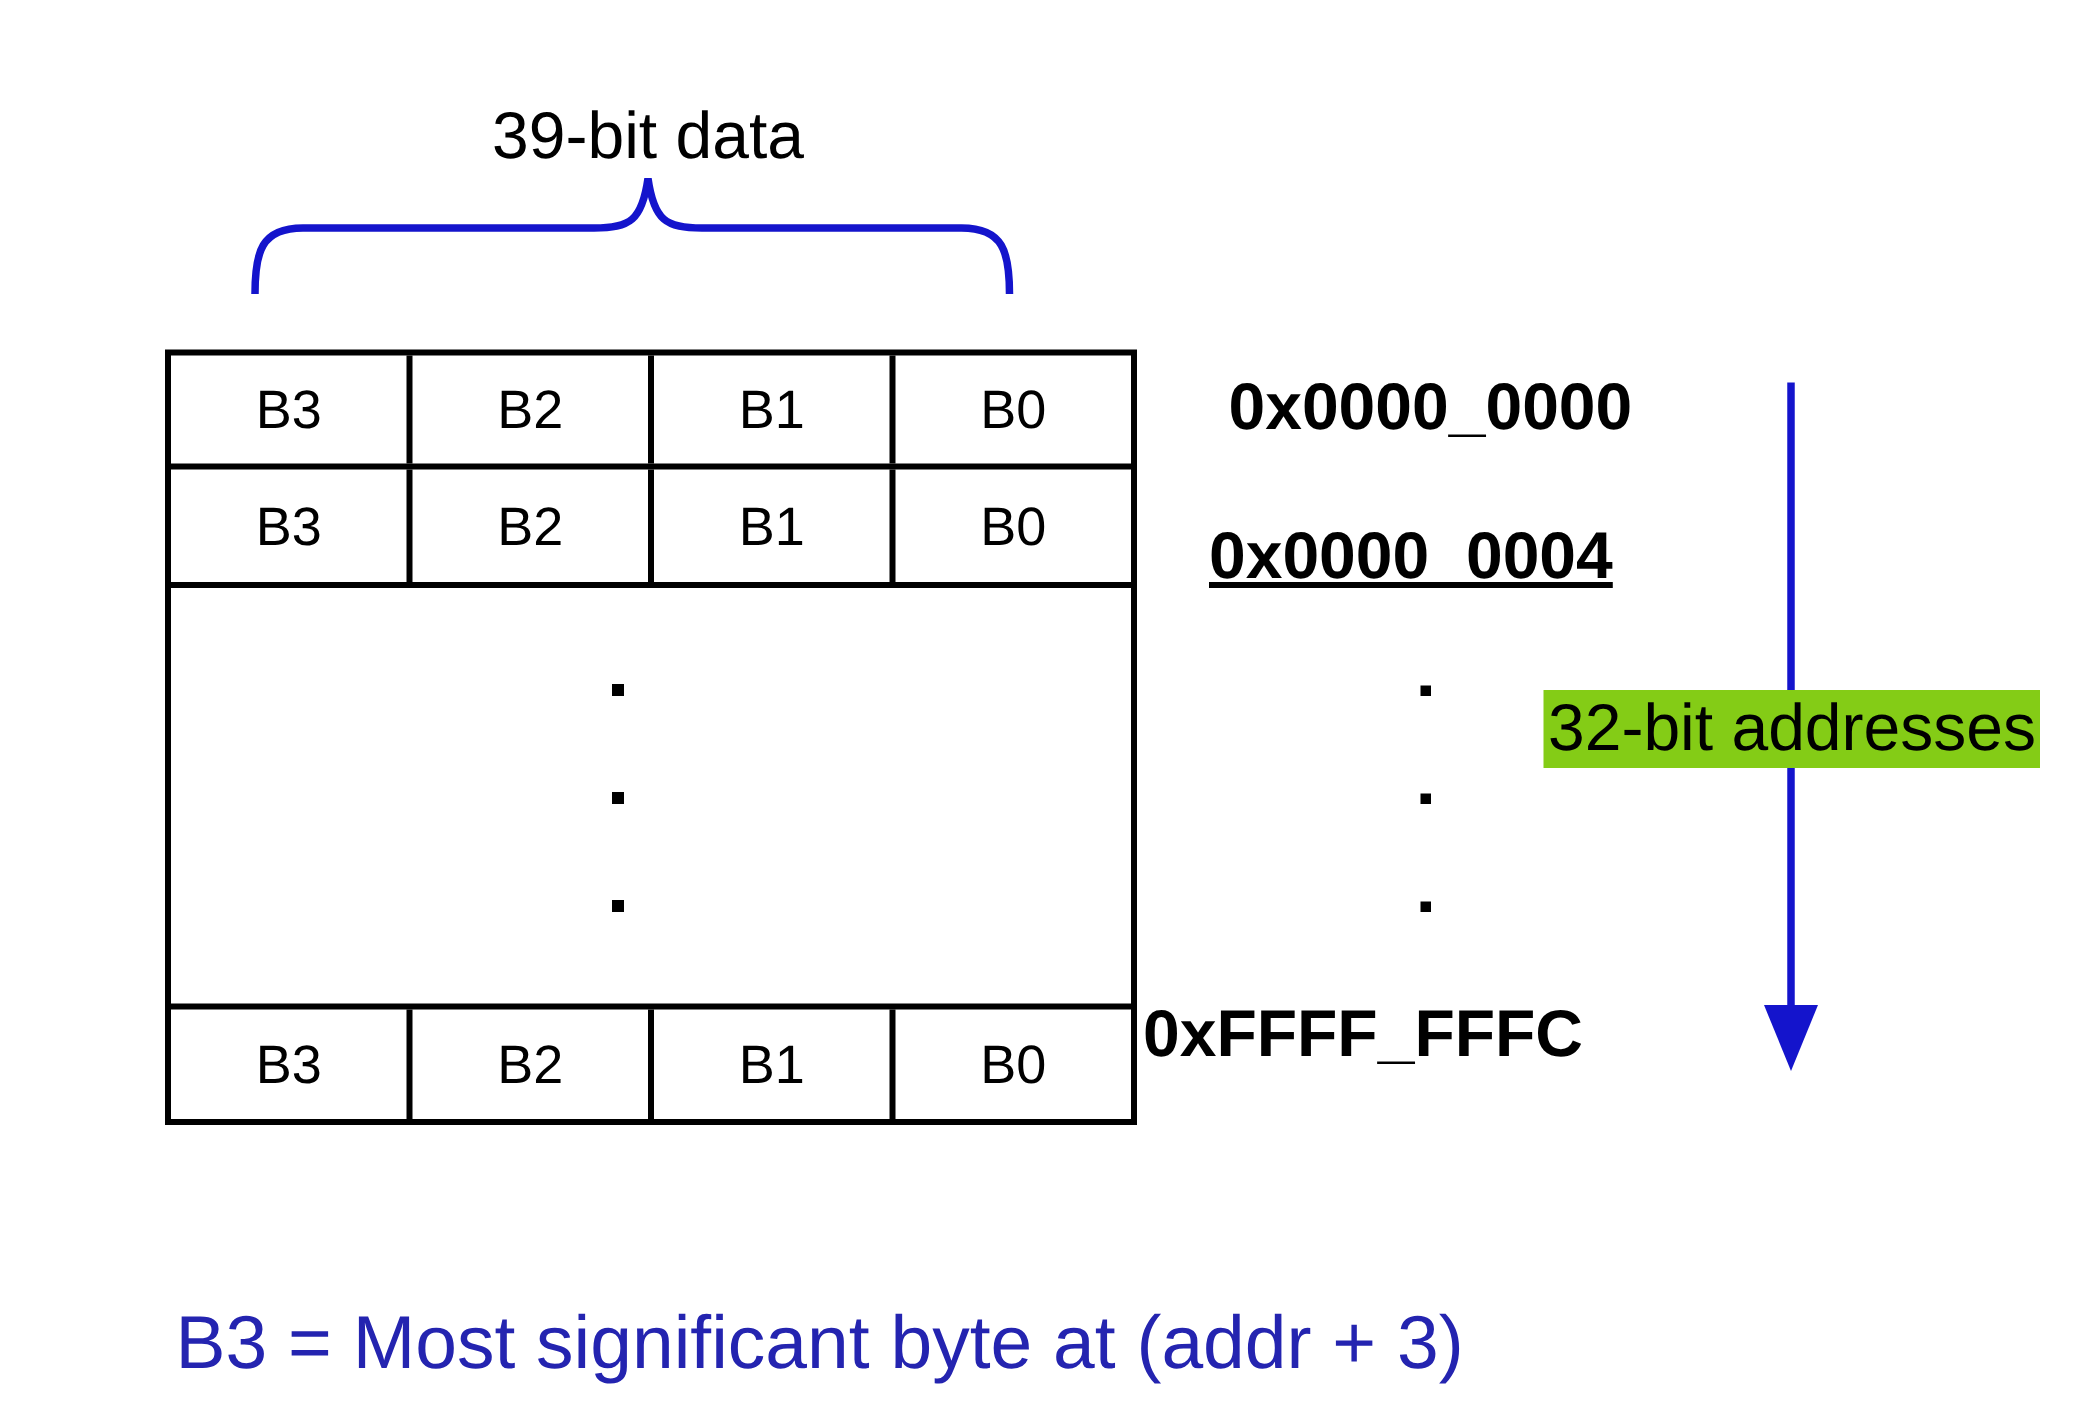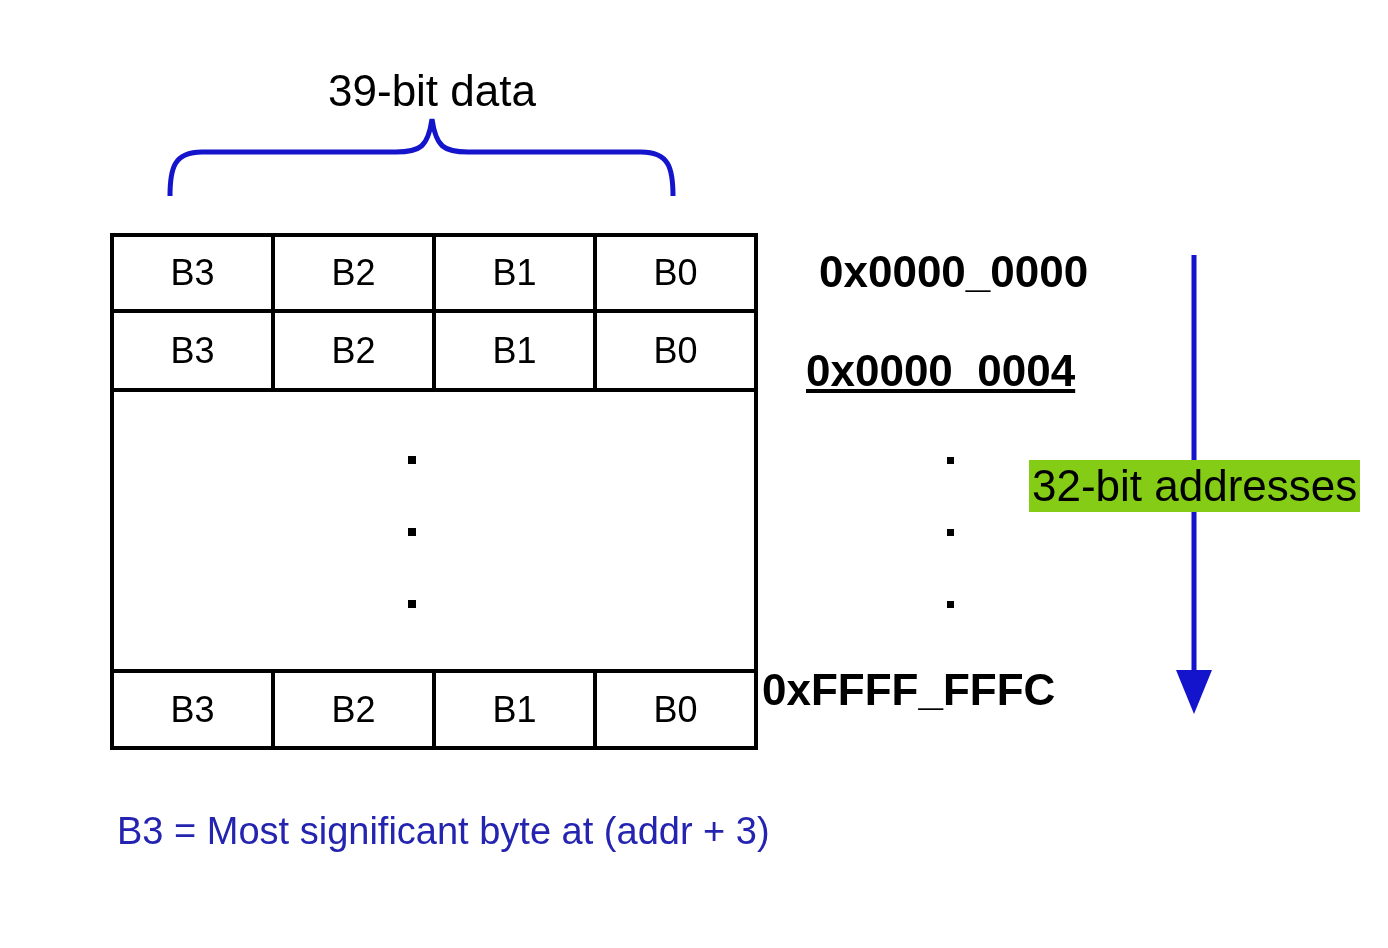--- a/index.html
+++ b/index.html
@@ -113,22 +113,22 @@
     background: #84cc16;
     padding: 1px 3px;
     white-space: nowrap;
     z-index: 2;
   }
 
   
   #note {
     position: absolute;
     left: 117px;
-    top: 810px;
-    font-size: 38px;
+    top: 866px;
+    font-size: 50px;
     color: var(--note-blue, #2424b0);
     white-space: nowrap;
   }
 </style>
 </head>
 <body style="background: rgb(255, 255, 255);">
 
 <div id="title">39-bit data</div>
 
 <svg id="annot-layer" width="1388" height="948" viewBox="0 0 1388 948">

